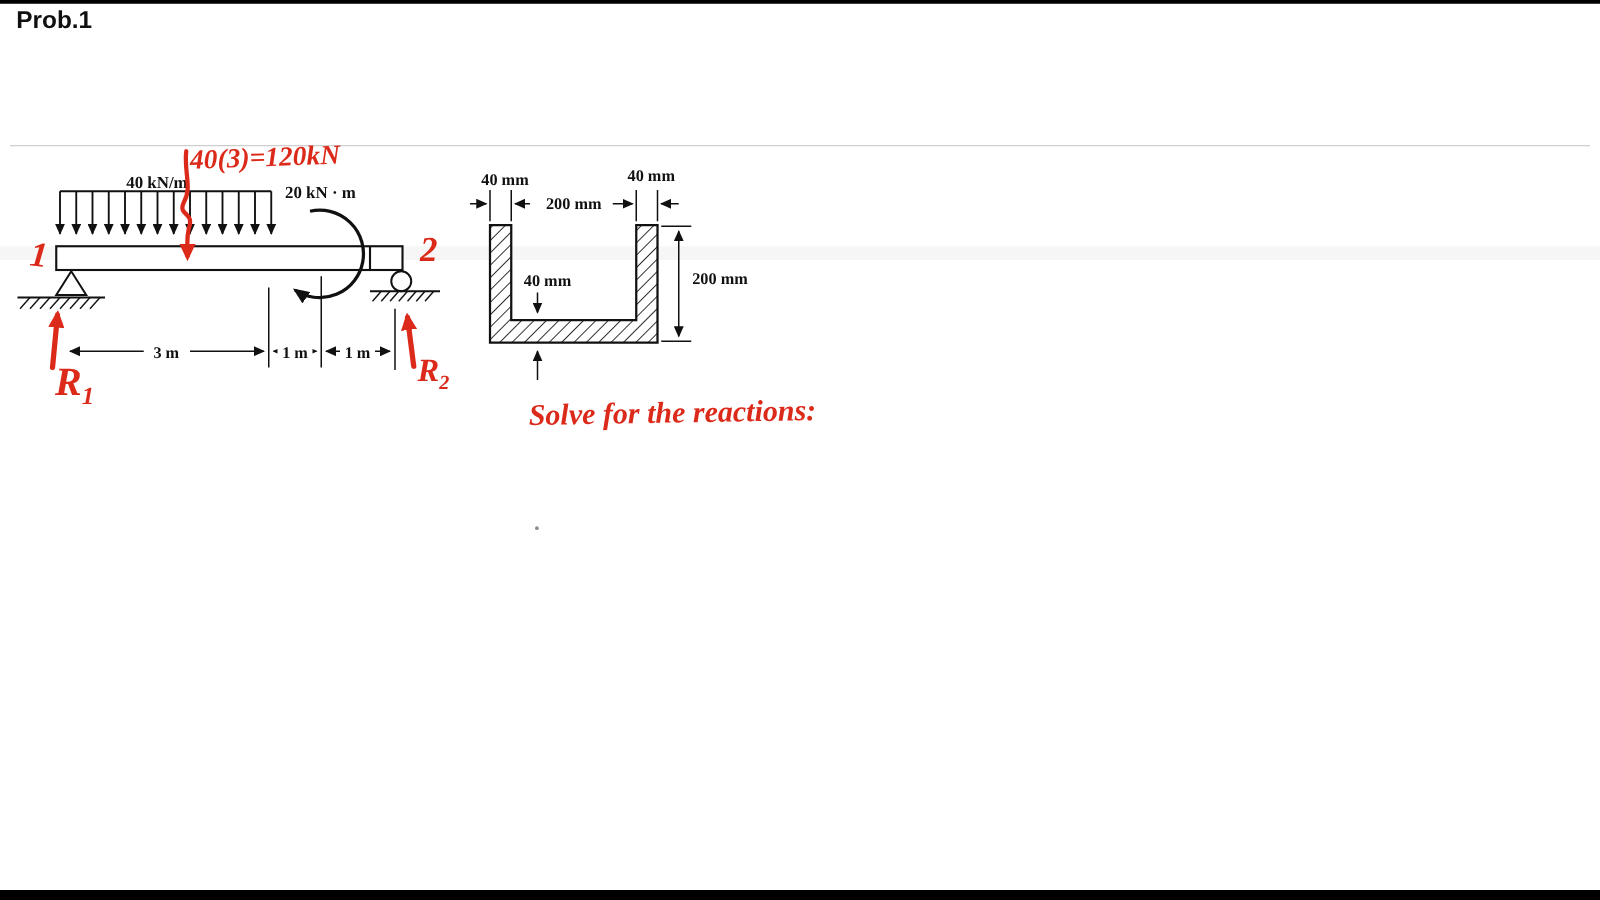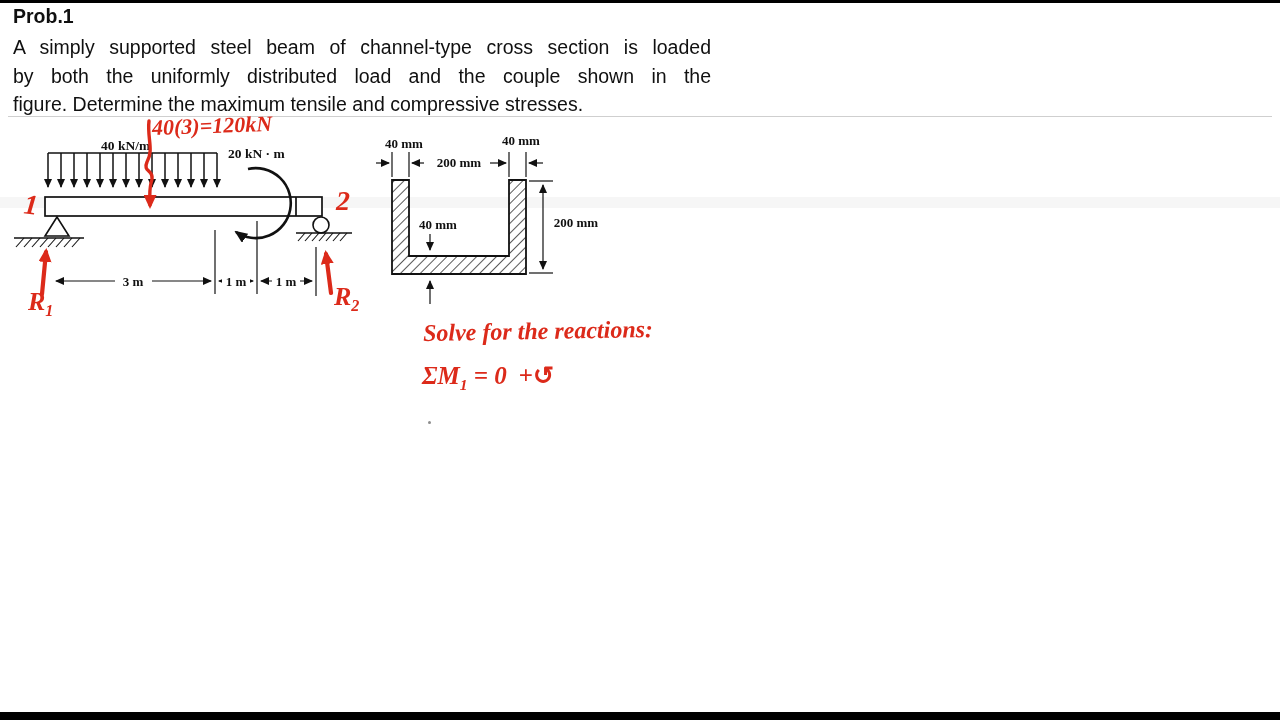--- a/index.html
+++ b/index.html
@@ -13,44 +13,39 @@
   #prob-title{position:absolute;left:13px;top:5px;font-size:19.5px;font-weight:bold;}
   #problem-text{position:absolute;left:13px;top:33px;width:698px;font-size:19.5px;line-height:28.6px;}
   .jline{text-align:justify;text-align-last:justify;}
   svg text{font-family:"Liberation Serif",serif;font-weight:bold;fill:#111;}
   .hw{position:absolute;color:#dc2a1a;font-family:"Liberation Serif",serif;
       font-style:italic;font-weight:bold;white-space:nowrap;}
   .hw sub{font-size:62%;font-style:italic;}
   #hw-resultant{left:152px;top:113px;font-size:22px;transform:rotate(-2deg);}
   #hw-node1{left:24px;top:189px;font-size:28px;transform:rotate(6deg);}
   #hw-node2{left:336px;top:185px;font-size:28px;}
-  #hw-r1{left:28px;top:287px;font-size:26px;}
+  #hw-r1{left:44px;top:287px;font-size:32px;}
   #hw-r2{left:305px;top:282px;font-size:26px;margin-left:29px;}
   #hw-solve{left:423px;top:318px;font-size:24px;transform:rotate(-1deg);}
   #hw-moment{left:422px;top:361px;font-size:25px;}
   #hw-moment .sign{margin-left:12px;font-style:normal;}
   #stray-dot{position:absolute;left:428px;top:421px;width:3px;height:3px;border-radius:50%;background:#8d8d8d;}
 </style>
 </head>
 <body>
 
 <div id="stage">
 
   <div id="topbar" class="bar"></div>
   <div id="botbar" class="bar"></div>
   <div id="scanline"></div>
   <div id="scanband"></div>
 
   <div id="prob-title">Prob.1</div>
 
-  <div id="problem-text">
-    <div class="jline">A simply supported steel beam of channel-type cross section is loaded</div>
-    <div class="jline">by both the uniformly distributed load and the couple shown in the</div>
-    <div>figure. Determine the maximum tensile and compressive stresses.</div>
-  </div>
 
   <svg style="position:absolute;left:0;top:110px;" width="370" height="220" viewBox="0 110 370 220">
     <defs>
       <marker id="ab" viewBox="0 0 9 8" markerUnits="userSpaceOnUse" markerWidth="9" markerHeight="8" refX="8" refY="4" orient="auto-start-reverse">
           <path d="M0 0L9 4L0 8Z" fill="#111"></path>
         </marker>
       <marker id="abL" viewBox="0 0 13 11" markerUnits="userSpaceOnUse" markerWidth="13" markerHeight="11" refX="11" refY="5.5" orient="auto-start-reverse">
           <path d="M0 0L13 5.5L0 11Z" fill="#111"></path>
         </marker>
     </defs>
@@ -179,16 +174,15 @@
     <line x1="42" y1="294" x2="46" y2="252" stroke="#dc2a1a" stroke-width="4.2" stroke-linecap="round" marker-end="url(#ar)"></line>
     <line x1="331" y1="293" x2="326" y2="254" stroke="#dc2a1a" stroke-width="4.2" stroke-linecap="round" marker-end="url(#ar)"></line>
   </svg>
 
   <div class="hw" id="hw-resultant">40(3)=120kN</div>
   <div class="hw" id="hw-node1">1</div>
   <div class="hw" id="hw-node2">2</div>
   <div class="hw" id="hw-r1"><span>R</span><sub>1</sub></div>
   <div class="hw" id="hw-r2"><span>R</span><sub>2</sub></div>
   <div class="hw" id="hw-solve">Solve for the reactions:</div>
-  <div class="hw" id="hw-moment"><span>ΣM</span><sub>1</sub> <span>= 0</span><span class="sign">+↺</span></div>
 
   <div id="stray-dot"></div>
 </div>
 
 </body></html>

